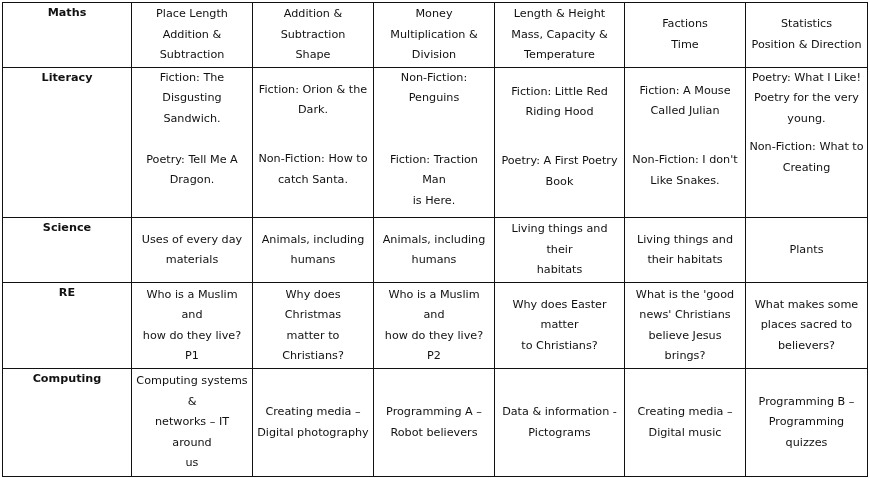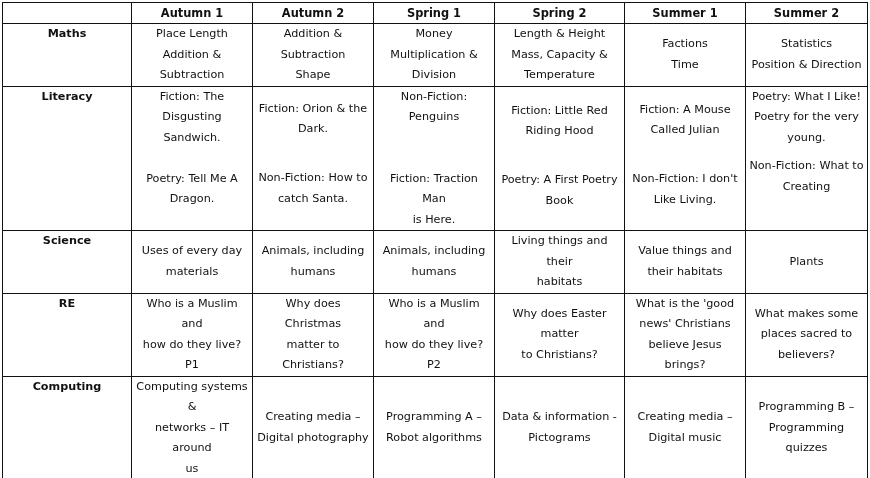--- a/index.html
+++ b/index.html
@@ -79,29 +79,20 @@
       <col class="c0">
         <col class="c1">
         <col class="c2">
         <col class="c3">
         <col class="c4">
         <col class="c5">
         <col class="c6">
     </colgroup>
     <tbody>
 
-      <tr class="r-head">
-        <th></th>
-        <th>Autumn 1</th>
-        <th>Autumn 2</th>
-        <th>Spring 1</th>
-        <th>Spring 2</th>
-        <th>Summer 1</th>
-        <th>Summer 2</th>
-      </tr>
 
       <tr class="r-maths">
         <td class="subject">Maths</td>
         <td class="cell">
           <span class="line">Place Length</span>
           <span class="line">Addition &amp;</span>
           <span class="line">Subtraction</span>
         </td>
         <td class="cell">
           <span class="line">Addition &amp;</span>
@@ -159,21 +150,21 @@
           <span class="gap" style="height:8px"></span>
           <span class="line">Poetry: A First Poetry</span>
           <span class="line">Book</span>
         </td>
         <td class="lit" style="padding-top:13px">
           <span class="line">Fiction: A Mouse</span>
           <span class="line">Called Julian</span>
           <span class="gap"></span>
           <span class="gap" style="height:8px"></span>
           <span class="line">Non-Fiction: I don't</span>
-          <span class="line">Like Living.</span>
+          <span class="line">Like Snakes.</span>
         </td>
         <td class="lit" style="padding-top:0px">
           <span class="line">Poetry: What I Like!</span>
           <span class="line">Poetry for the very</span>
           <span class="line">young.</span>
           <span class="gap" style="height:8px"></span>
           <span class="line">Non-Fiction: What to</span>
           <span class="line">Creating</span>
         </td>
       </tr>
@@ -190,21 +181,21 @@
         </td>
         <td class="cell">
           <span class="line">Animals, including</span>
           <span class="line">humans</span>
         </td>
         <td class="cell">
           <span class="line">Living things and their</span>
           <span class="line">habitats</span>
         </td>
         <td class="cell">
-          <span class="line">Value things and</span>
+          <span class="line">Living things and</span>
           <span class="line">their habitats</span>
         </td>
         <td class="cell">
           <span class="line">Plants</span>
         </td>
       </tr>
 
       <tr class="r-re">
         <td class="subject">RE</td>
         <td class="cell">
@@ -241,21 +232,21 @@
           <span class="line">Computing systems &amp;</span>
           <span class="line">networks – IT around</span>
           <span class="line">us</span>
         </td>
         <td class="cell">
           <span class="line">Creating media –</span>
           <span class="line">Digital photography</span>
         </td>
         <td class="cell">
           <span class="line">Programming A –</span>
-          <span class="line">Robot algorithms</span>
+          <span class="line">Robot believers</span>
         </td>
         <td class="cell">
           <span class="line">Data &amp; information -</span>
           <span class="line">Pictograms</span>
         </td>
         <td class="cell">
           <span class="line">Creating media –</span>
           <span class="line">Digital music</span>
         </td>
         <td class="cell">

